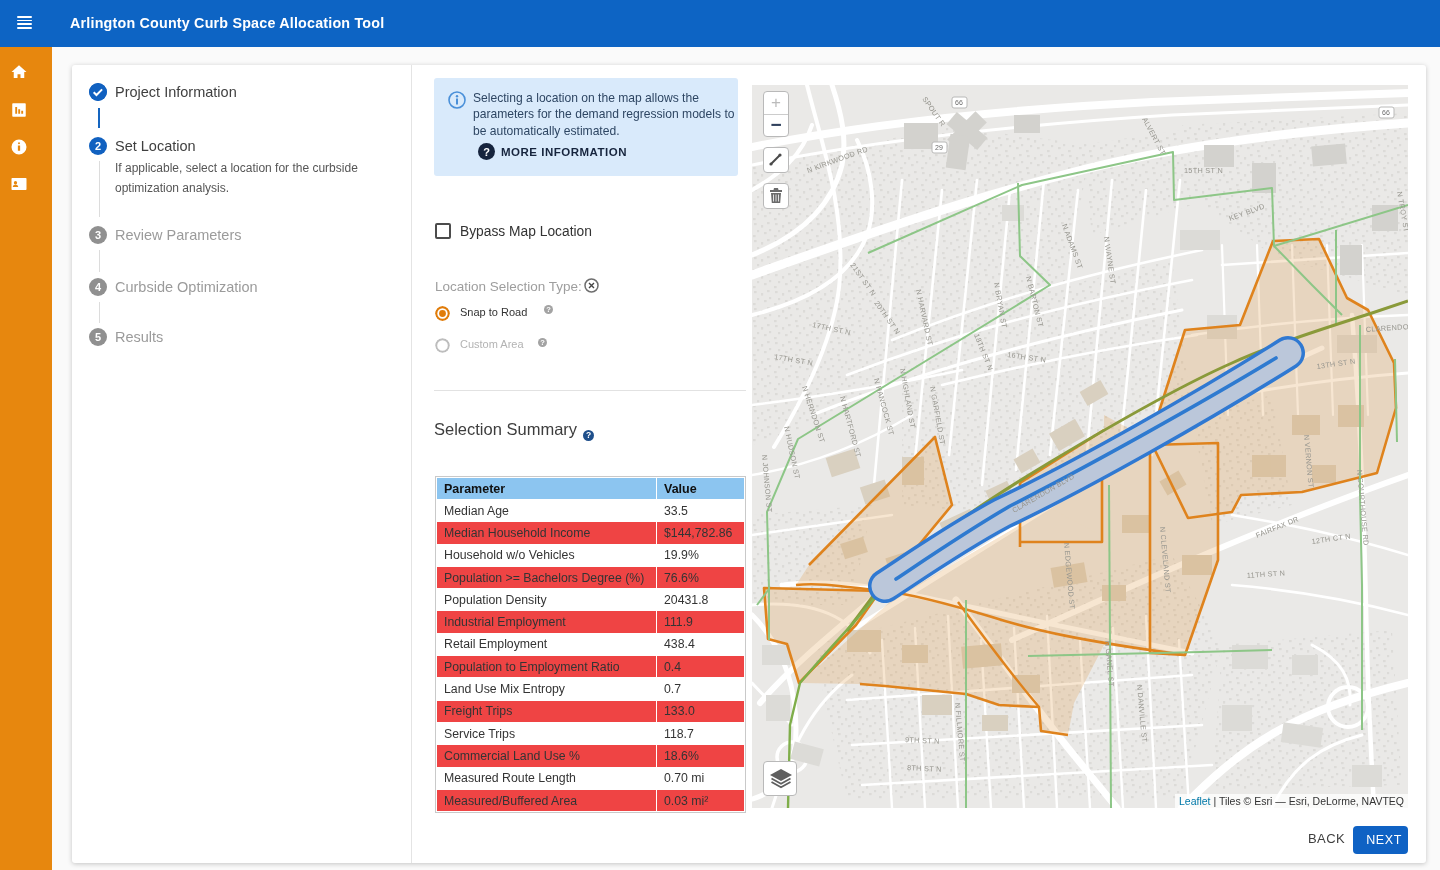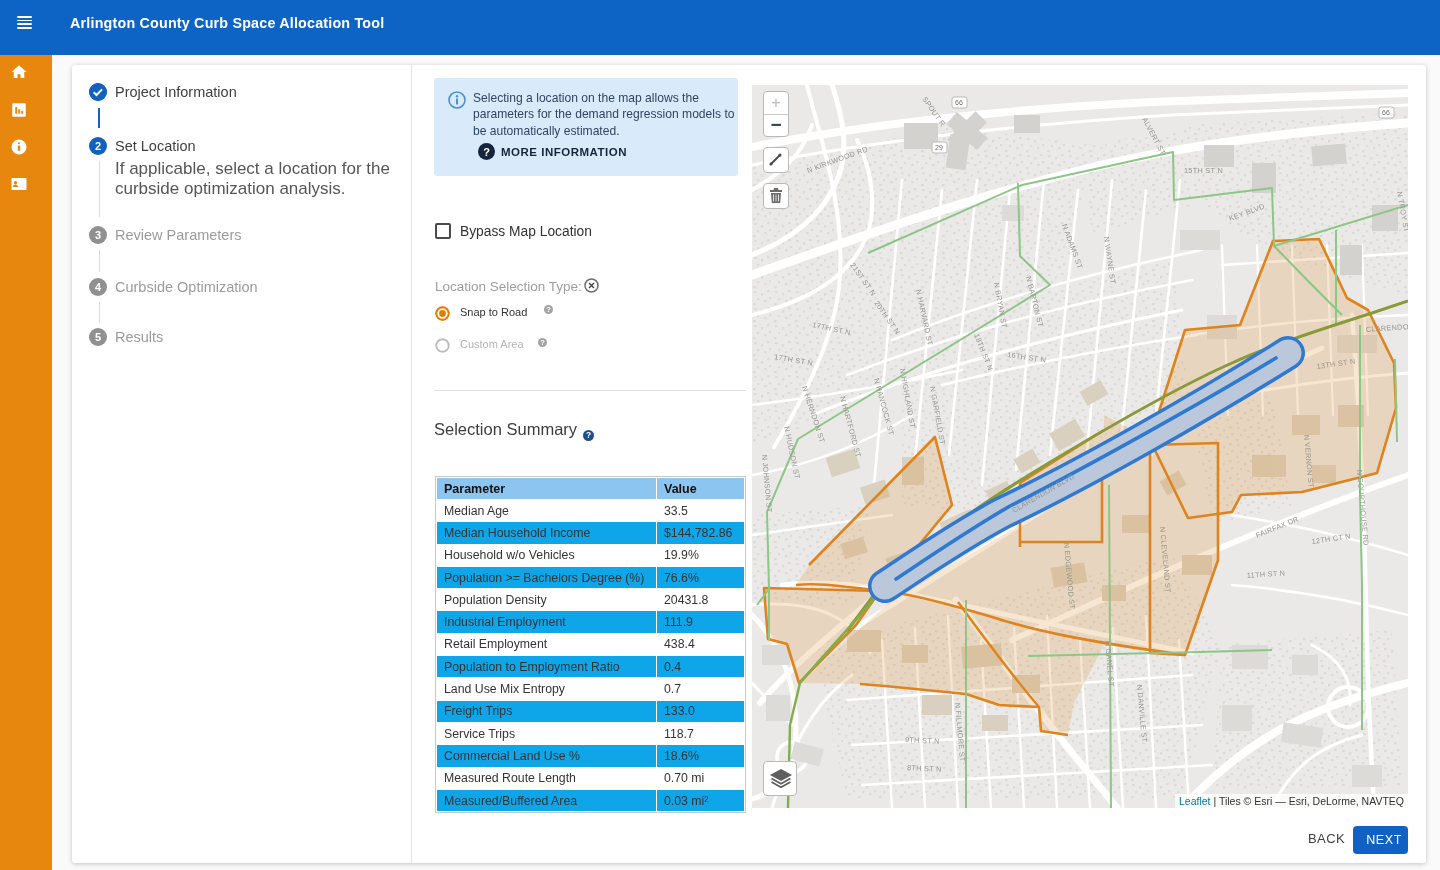--- a/index.html
+++ b/index.html
@@ -1,53 +1,53 @@
 <!DOCTYPE html>
 <html><head>
 <meta charset="utf-8">
 <style>
   * { margin:0; padding:0; box-sizing:border-box; }
   html,body { width:1440px; height:870px; overflow:hidden; background:#fafafa;
     font-family:"Liberation Sans", sans-serif; }
-  .topbar { position:absolute; left:0; top:0; width:1440px; height:55px; background:#0d64c4; z-index:30; }
+  .topbar { position:absolute; left:0; top:0; width:1440px; height:47px; background:#0d64c4; z-index:30; }
   .burger { position:absolute; left:17px; top:16px; width:15px; height:13px; }
   .burger div { height:1.8px; background:#fff; margin-bottom:1.9px; border-radius:1px;}
   .title { position:absolute; left:70px; top:15px; color:#fff; font-size:14.3px; font-weight:bold; letter-spacing:.2px;}
   .sidebar { position:absolute; left:0; top:47px; width:52px; height:823px; background:#e7870e; z-index:25; }
   .sideicon { position:absolute; left:10px; width:18px; height:18px; }
   .card { position:absolute; left:72px; top:65px; width:1354px; height:798px; background:#fff;
      border-radius:3px; box-shadow:0 1px 5px rgba(0,0,0,.22); }
   .stepcol { position:absolute; left:0; top:0; width:340px; height:798px; border-right:1px solid #e4e4e4; }
   .circ { position:absolute; width:18px; height:18px; border-radius:50%; color:#fff; font-size:11px;
       font-weight:bold; text-align:center; line-height:18px; }
   .circ.blue { background:#1161c0; }
   .circ.gray { background:#909090; }
   .steplabel { position:absolute; left:43px; font-size:14.5px; color:#3f3f3f; }
   .steplabel.dim { color:#9b9b9b; }
   .conn { position:absolute; left:27px; width:1px; background:#dcdcdc; }
-  .subtext { position:absolute; left:43px; font-size:17px; color:#565656; line-height:19.5px; width:278px;}
+  .subtext { position:absolute; left:43px; font-size:12px; color:#565656; line-height:19.5px; width:278px;}
 
   .infobox { position:absolute; left:362px; top:13px; width:304px; height:98px; background:#d9eafb; border-radius:3px;}
   .infotext { position:absolute; left:39px; top:12px; font-size:12.1px; color:#2e4663; line-height:16.4px; width:262px;}
   .moreinfo { position:absolute; font-size:11.5px; font-weight:bold; color:#16243d; letter-spacing:.5px;}
   .chkbox { position:absolute; left:363px; top:158px; width:16px; height:16px; border:2px solid #4c4c4c; border-radius:2px;}
   .chklabel { position:absolute; left:388px; top:159px; font-size:13.8px; color:#333;}
   .loctype { position:absolute; left:363px; top:214px; font-size:13.5px; color:#9e9e9e;}
   .radio { position:absolute; width:15px; height:15px; border-radius:50%;}
   .radlabel { position:absolute; font-size:11px;}
   .qbadge { position:absolute; width:9px; height:9px; border-radius:50%; background:#a3a3a3; color:#fff;
      font-size:7.5px; font-weight:bold; text-align:center; line-height:9.5px;}
   .divider { position:absolute; left:362px; top:325px; width:312px; height:1px; background:#e2e2e2;}
   .sumtitle { position:absolute; left:362px; top:355px; font-size:16.5px; font-weight:500; color:#3d3d3d;}
   table.params { position:absolute; left:363px; top:411px; width:311px; border-collapse:separate; border-spacing:1px;
      font-size:12.3px; color:#343434; background:#fff; border:1px solid #c9c9c9; }
   table.params td { height:21.3px; padding:0 0 0 7px; }
   table.params td.v { width:87px; }
   table.params tr.h td { background:#8cc5f0; font-weight:bold; color:#101010; font-size:12.5px; height:21px;}
-  table.params tr.g td { background:#0ea5e9;margin-top:15px; }
+  table.params tr.g td { background:#ef4444;margin-top:15px; }
 
   .mapwrap { position:absolute; left:680px; top:20px; width:656px; height:723px; background:#eae9e7; overflow:hidden;}
   .lf-box { position:absolute; background:#fff; border:1.6px solid #b9b9b9; border-radius:4px; z-index:10;}
   .attrib { position:absolute; right:0; bottom:0; height:14px; background:rgba(255,255,255,.75);
       font-size:10.5px; color:#333; padding:1px 4px 0 4px; z-index:10;}
   .attrib .lk { color:#0078a8; }
   .backbtn { position:absolute; left:1236px; top:766px; font-size:13px; color:#3f3f3f; letter-spacing:.4px;}
   .nextbtn { position:absolute; left:1281px; top:761px; width:55px; height:28px; background:#0f62c4; border-radius:4px;
       color:#fff; font-size:12.5px; letter-spacing:.6px; text-align:center; line-height:28px;padding-left:7px;}
 </style>

